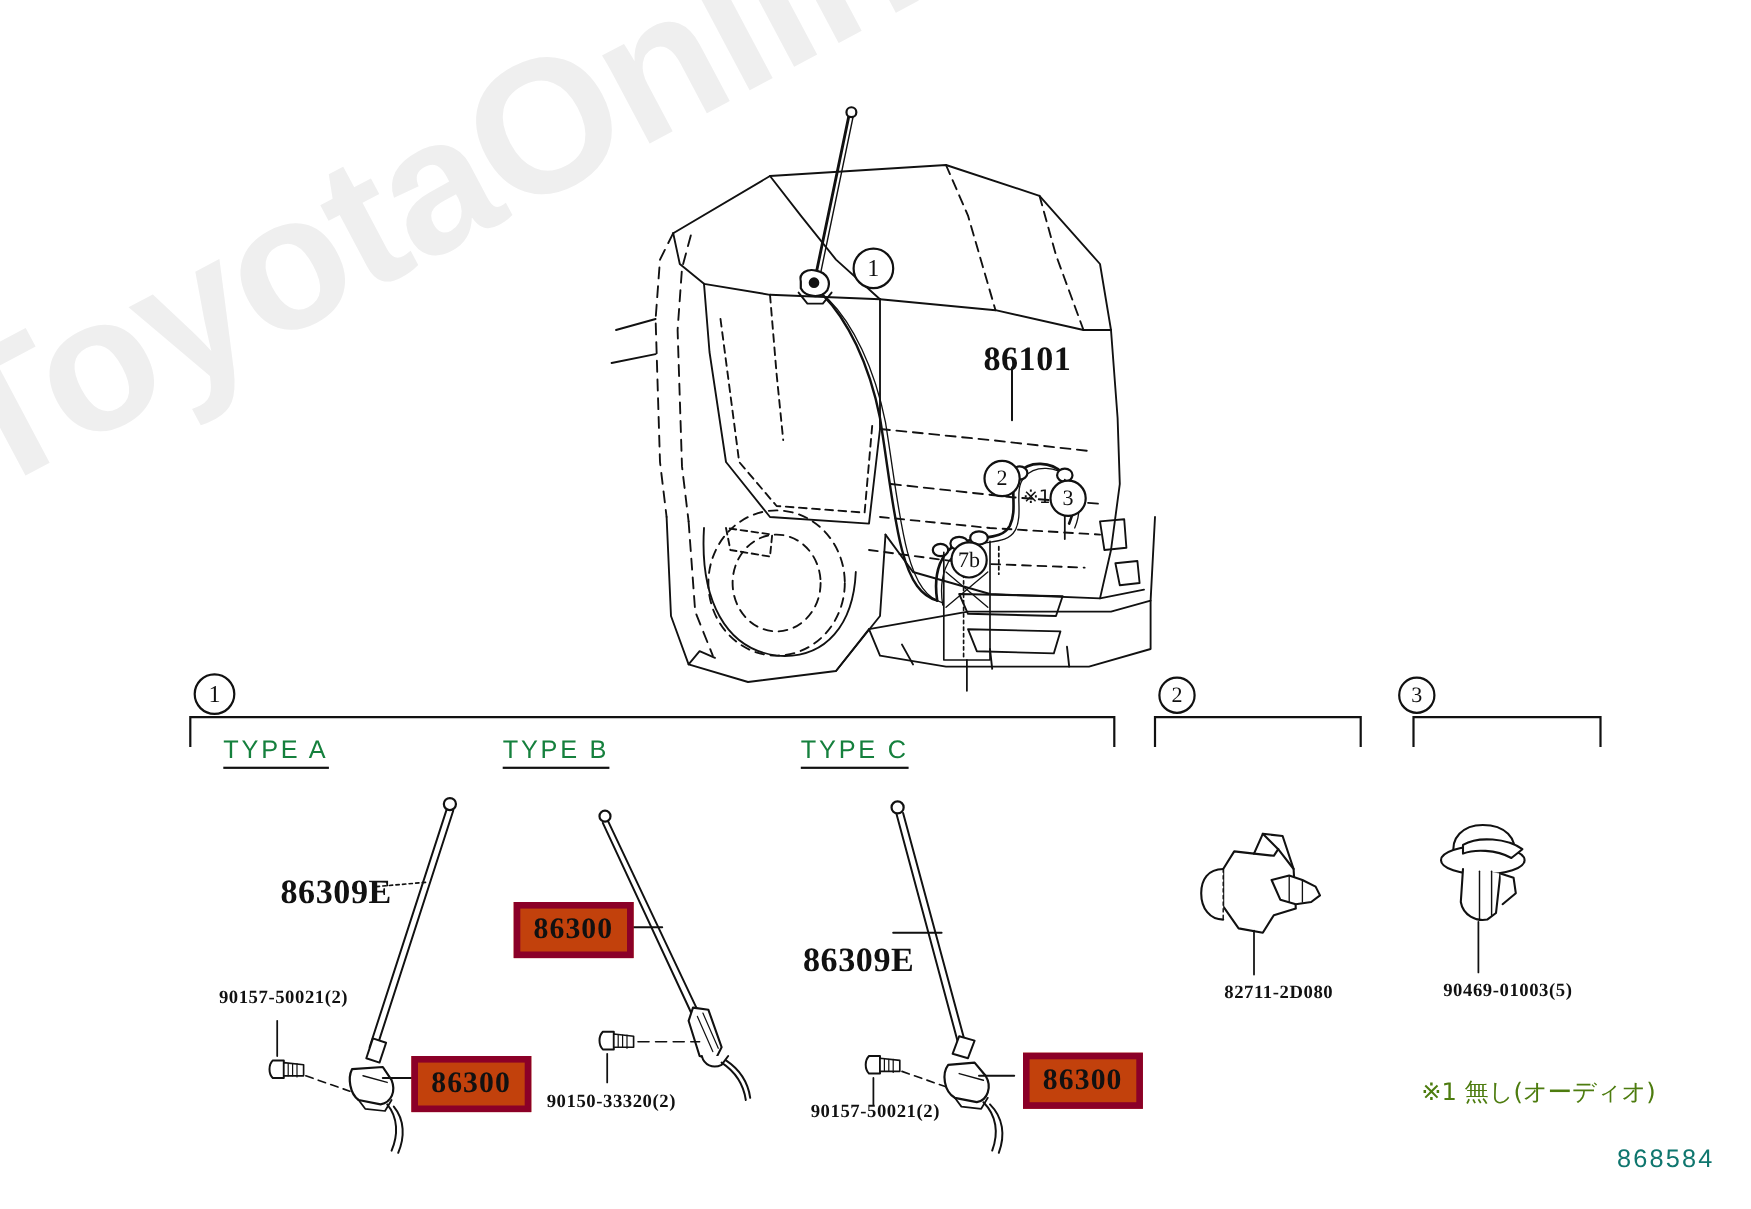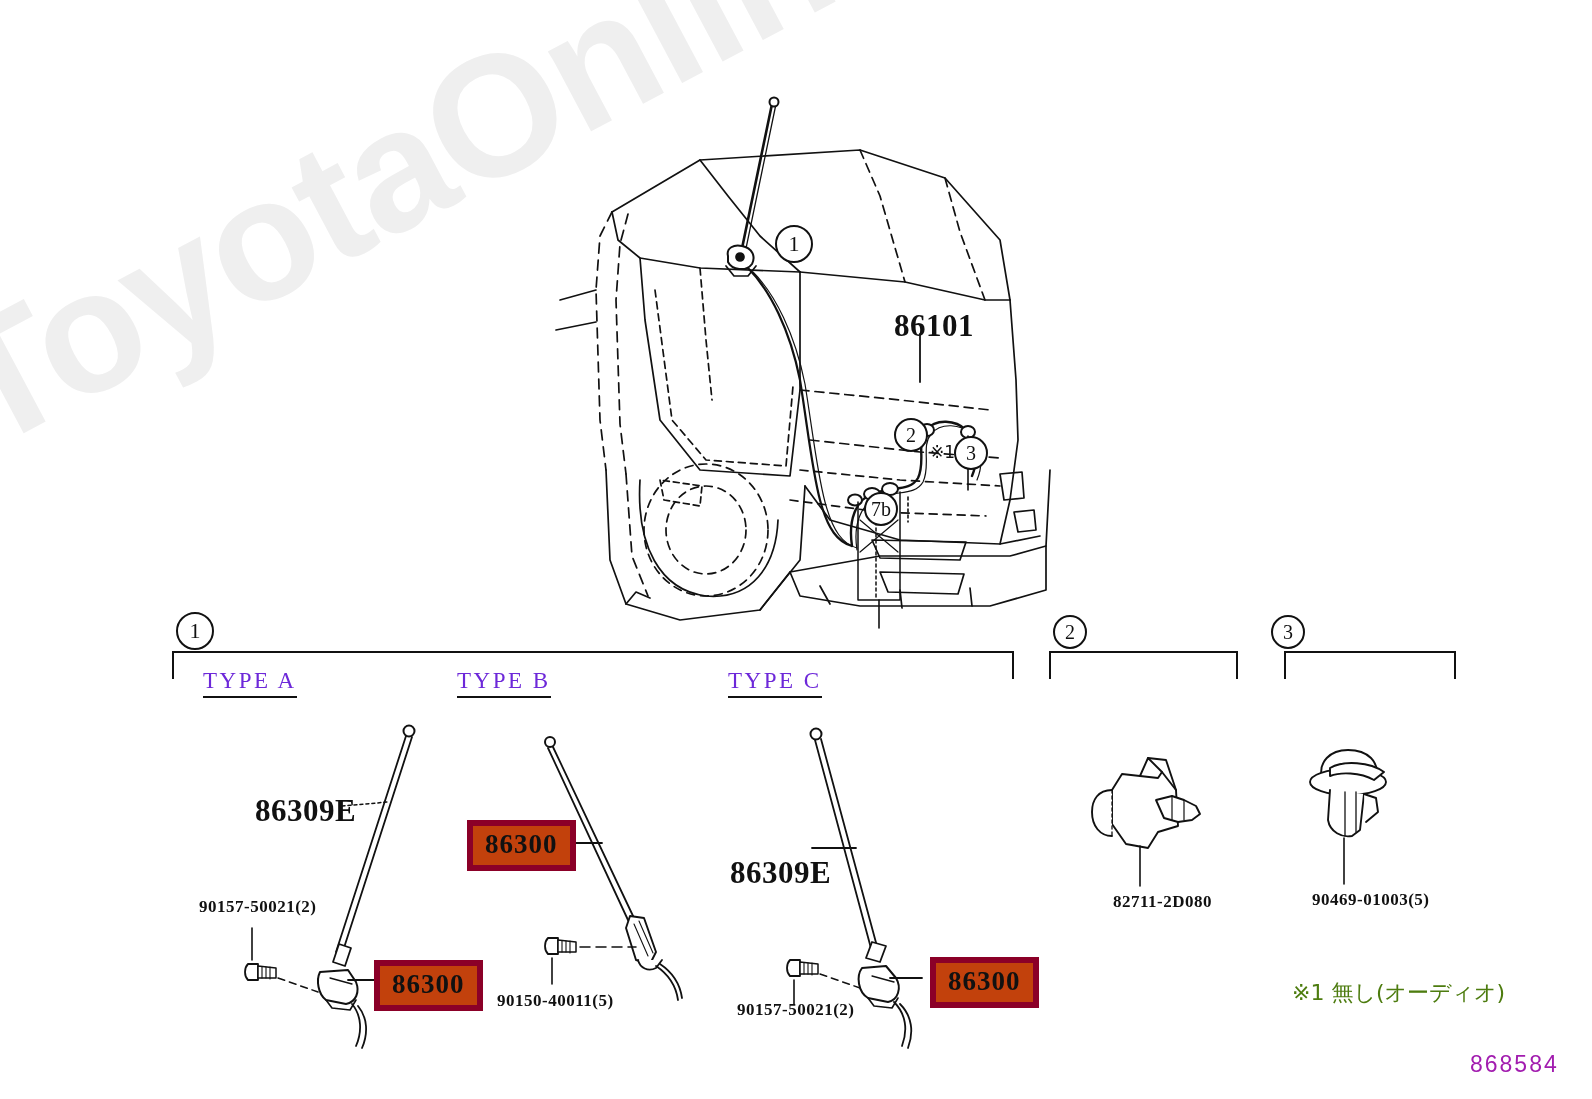--- a/index.html
+++ b/index.html
@@ -19,43 +19,43 @@
   .vec{position:absolute;left:0;top:0;width:1592px;height:1099px;z-index:3;
        overflow:visible;}
 
   
   .lbl{position:absolute;z-index:6;white-space:nowrap;
        font-family:"Liberation Serif",serif;font-weight:700;
        font-size:31px;letter-spacing:.5px;color:#111;}
   .lbl.small{font-size:17px;}
 
   .typelbl{position:absolute;z-index:6;white-space:nowrap;
-      font-family:Liberation Serif, serif;font-size:23px;
-      letter-spacing:2.5px;color:#6d28d9;
+      font-family:Liberation Sans, sans-serif;font-size:23px;
+      letter-spacing:2.5px;color:#15803d;
       border-bottom:2px solid #111;padding-bottom:2px;}
 
   
   .hl{position:absolute;z-index:7;background:#c2410c;
       border:6px solid #8B0028;padding:3px 12px 5px 12px;
       font-family:"Liberation Serif",serif;font-weight:700;
       font-size:27px;letter-spacing:1px;color:#111;white-space:nowrap;}
 
   
   .cnum{position:absolute;z-index:7;width:34px;height:34px;border-radius:50%;
     border:2px solid #111;background:#fff;
     display:flex;align-items:center;justify-content:center;
     font-family:"Liberation Serif",serif;font-size:22px;color:#111;}
   .cnum.sm{width:30px;height:30px;font-size:20px;}
 
   .jp{position:absolute;z-index:6;white-space:nowrap;
      font-family:"DejaVu Sans",sans-serif;font-size:22px;color:#4d7c0f;}
 
   .diagid{position:absolute;z-index:6;white-space:nowrap;
      font-family:"Liberation Sans",sans-serif;font-size:23px;
-     letter-spacing:2px;color:#a21caf;margin-top:11px;}
+     letter-spacing:2px;color:#0f766e;}
 
   .starmark{position:absolute;z-index:6;white-space:nowrap;
      font-family:"DejaVu Sans",sans-serif;font-size:17px;color:#111;}
 </style>
 </head>
 <body>
 
 <div id="stage">
 
   <div class="watermark">ToyotaOnline.ru</div>
@@ -218,21 +218,21 @@
 
       <path d="M580 947 L636 947" stroke-width="1.5" stroke-dasharray="10 6"></path>
 
       <path d="M552 958 L552 984" stroke-width="1.6"></path>
 
       <path d="M557 843 L602 843" stroke-width="1.8"></path>
     </g>
   </svg>
 
   <div class="hl" style="left:467px;top:820px;">86300</div>
-  <div class="lbl small" style="left:497px;top:991px;">90150-40011(5)</div>
+  <div class="lbl small" style="left:497px;top:991px;">90150-33320(2)</div>
 
   <svg class="vec" viewBox="0 0 1592 1099">
     <g fill="none" stroke="#111" stroke-width="1.8" stroke-linecap="round" stroke-linejoin="round">
       <path d="M815 740 L872 952"></path>
       <path d="M821 739 L878 950"></path>
       <circle cx="816" cy="734" r="5.5" fill="#fff" stroke-width="2"></circle>
 
       <path d="M872 942 L866 958 L880 962 L886 946 Z" fill="#fff" stroke-width="1.8"></path>
 
       <path d="M862 968 C856 976 858 992 868 998 L888 1002 C898 1000 902 988 896 978 L886 966 Z" fill="#fff" stroke-width="2"></path>

